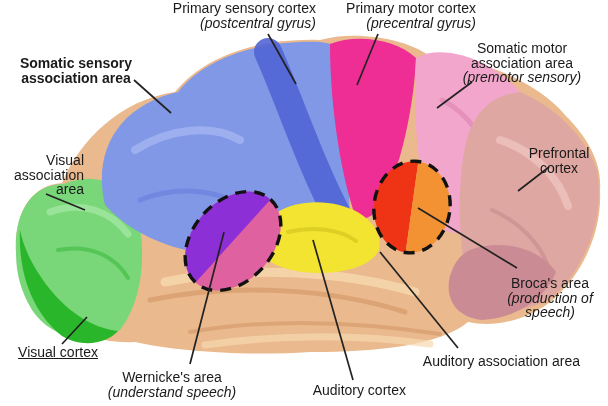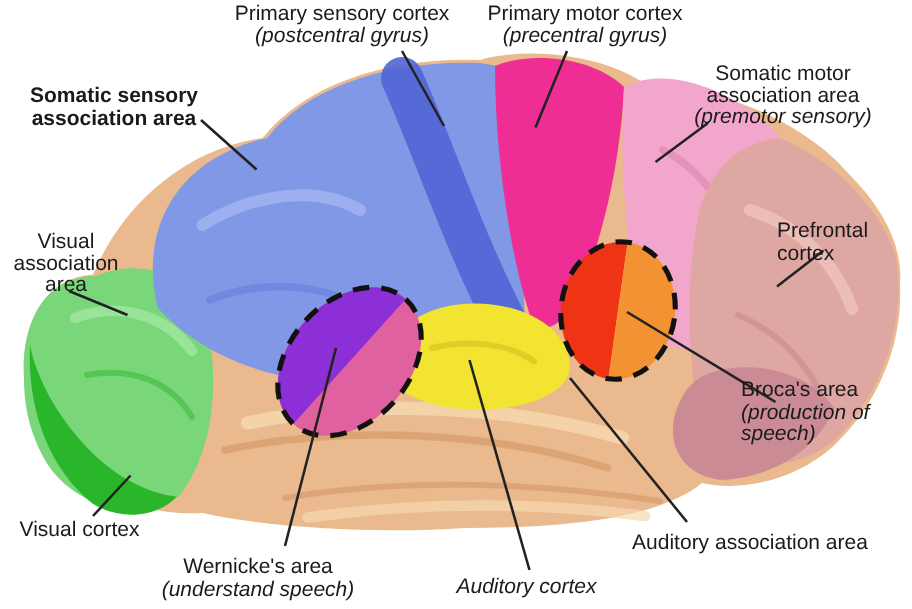--- a/index.html
+++ b/index.html
@@ -8,22 +8,22 @@
     font-family:"Liberation Sans", sans-serif;overflow:hidden;
   }
   #brain-svg{position:absolute;left:0;top:0;}
   .lbl{
     position:absolute;font-size:14px;line-height:14.5px;color:#1a1a1a;
     letter-spacing:0px;
   }
   .lbl div{white-space:nowrap;}
   .it{font-style:italic;}
   .al-c{text-align:center;}
-  .al-r{text-align:left;}
-  .al-l{text-align:center;}
+  .al-r{text-align:center;}
+  .al-l{text-align:right;}
 </style>
 </head>
 <body>
 
 <div id="stage">
 
   <svg id="brain-svg" width="608" height="406" viewBox="0 0 608 406">
 
     <path d="M16,252 C14,215 30,185 62,183 C80,140 120,100 175,92
              C205,55 260,38 320,40 C355,30 410,38 435,60
@@ -99,21 +99,21 @@
       <line x1="313" y1="240" x2="353" y2="380"></line>
       <line x1="380" y1="252" x2="458" y2="348"></line>
     </g>
   </svg>
 
   <div class="lbl al-l" style="left:140px;top:1px;width:176px;">
     <div>Primary sensory cortex</div>
     <div class="it">(postcentral gyrus)</div>
   </div>
 
-  <div class="lbl al-c" style="left:320px;top:1px;width:140px;">
+  <div class="lbl al-c" style="left:336px;top:1px;width:140px;text-align:right;">
     <div>Primary motor cortex</div>
     <div class="it">(precentral gyrus)</div>
   </div>
 
   <div class="lbl al-c" style="left:18px;top:56px;width:116px;font-weight:bold;">
     <div>Somatic sensory</div>
     <div>association area</div>
   </div>
 
   <div class="lbl al-c" style="left:456px;top:41px;width:132px;">
@@ -126,36 +126,36 @@
     <div>Visual</div>
     <div>association</div>
     <div>area</div>
   </div>
 
   <div class="lbl al-r" style="left:518px;top:146px;width:82px;">
     <div>Prefrontal</div>
     <div>cortex</div>
   </div>
 
-  <div class="lbl al-r" style="left:494px;top:252px;width:112px;">
+  <div class="lbl al-r" style="left:494px;top:276px;width:112px;">
     <div>Broca's area</div>
     <div class="it">(production of</div>
     <div class="it">speech)</div>
   </div>
 
-  <div class="lbl al-l" style="left:8px;top:345px;width:90px;">
+  <div class="lbl al-l" style="left:8px;top:345px;width:90px;text-decoration:underline;">
     <div>Visual cortex</div>
   </div>
 
   <div class="lbl al-c" style="left:94px;top:370px;width:156px;">
     <div>Wernicke's area</div>
     <div class="it">(understand speech)</div>
   </div>
 
-  <div class="lbl al-l" style="left:296px;top:383px;width:110px;font-style:italic;">
+  <div class="lbl al-l" style="left:296px;top:383px;width:110px;">
     <div>Auditory cortex</div>
   </div>
 
   <div class="lbl al-l" style="left:420px;top:354px;width:160px;">
     <div>Auditory association area</div>
   </div>
 
 </div>
 
 </body></html>

